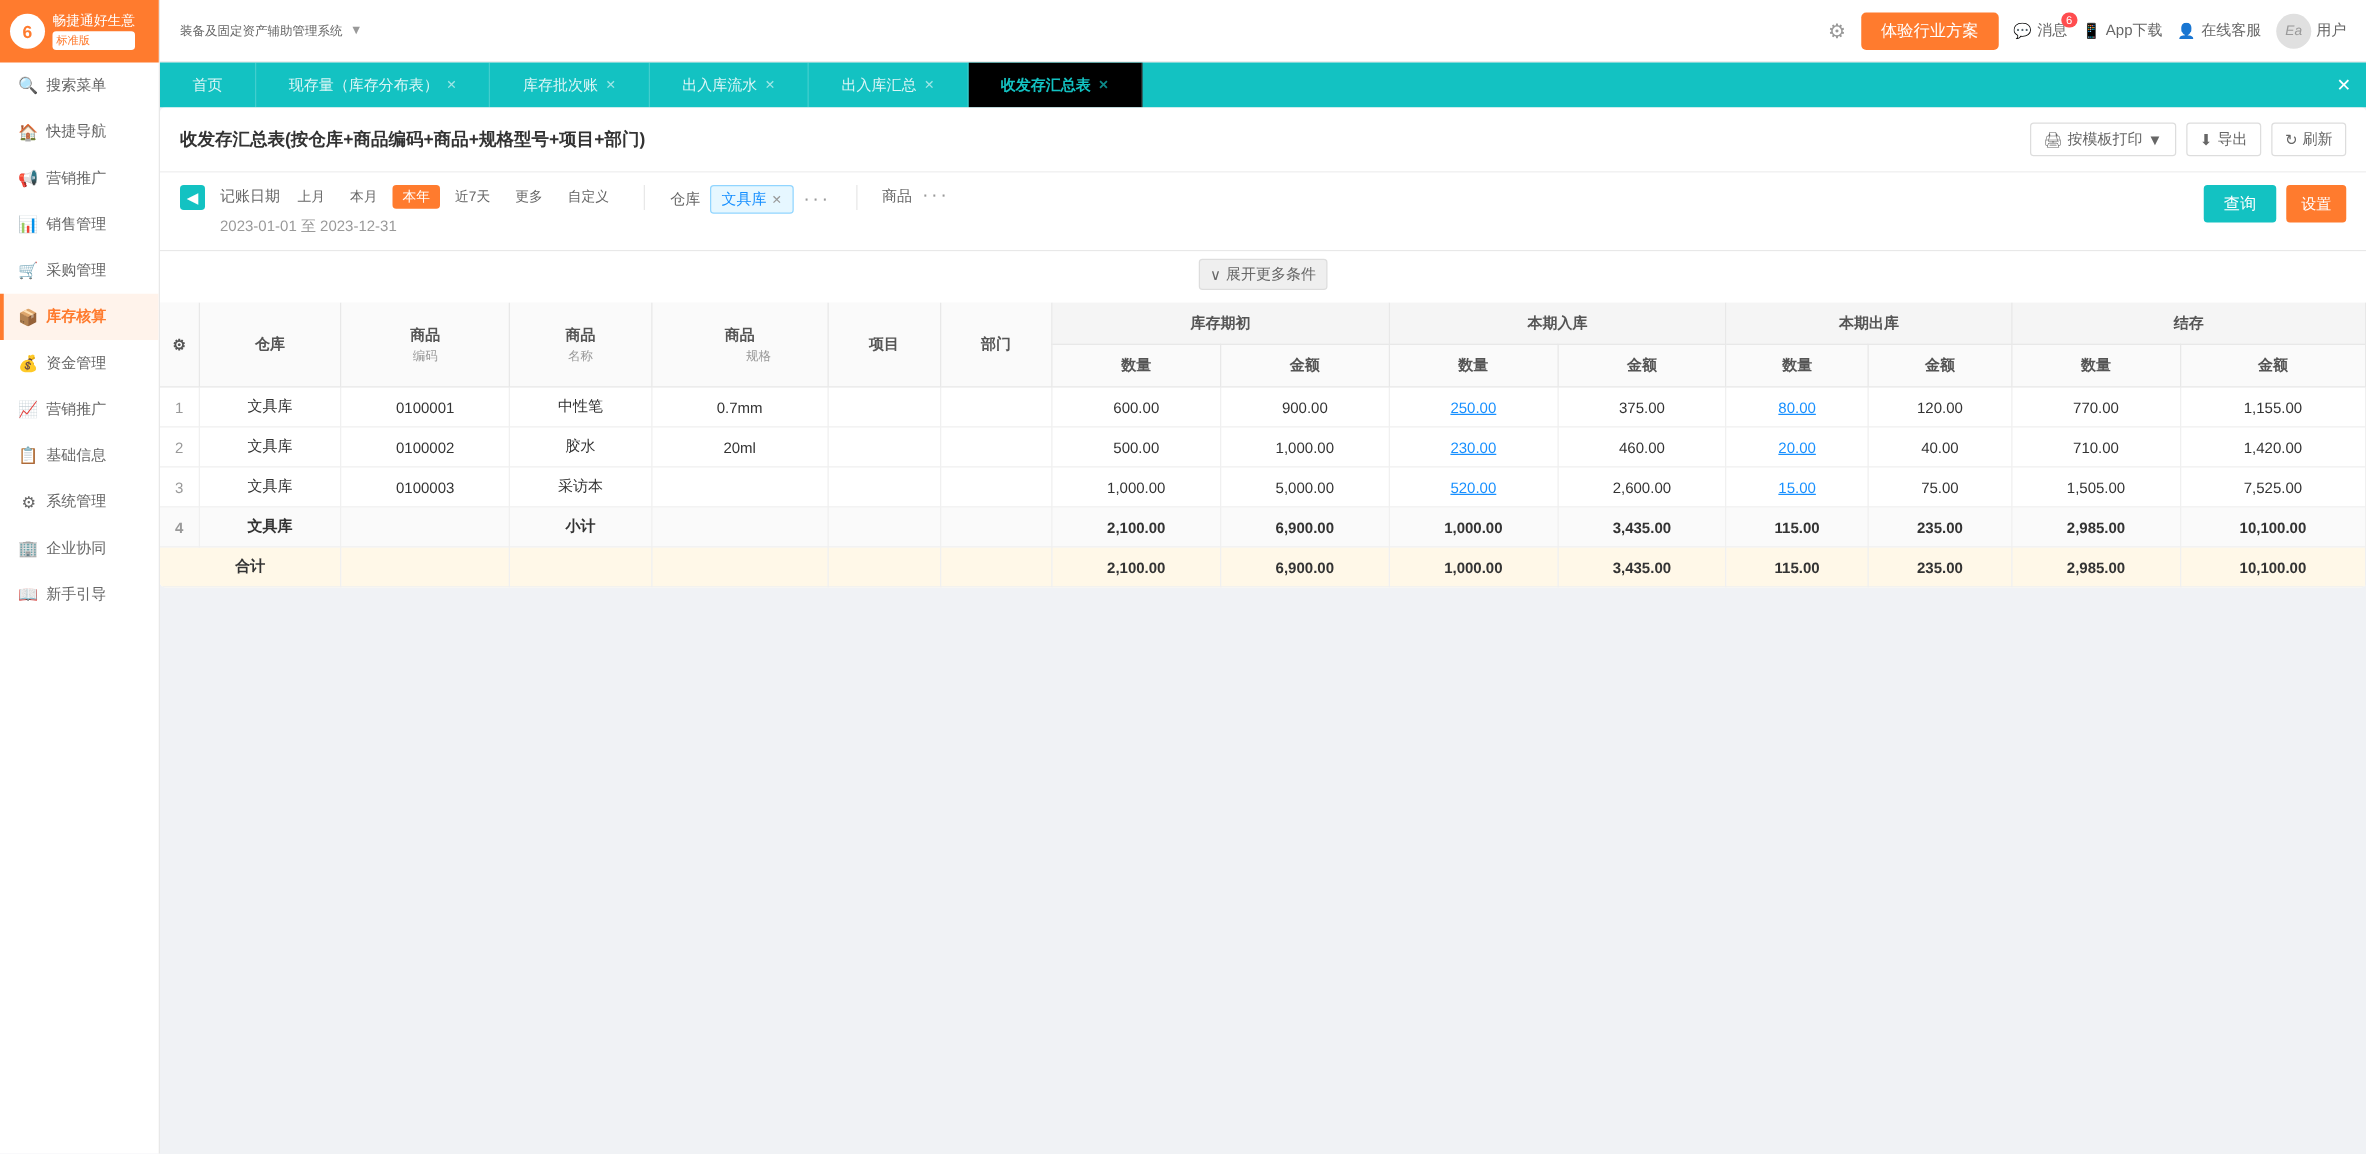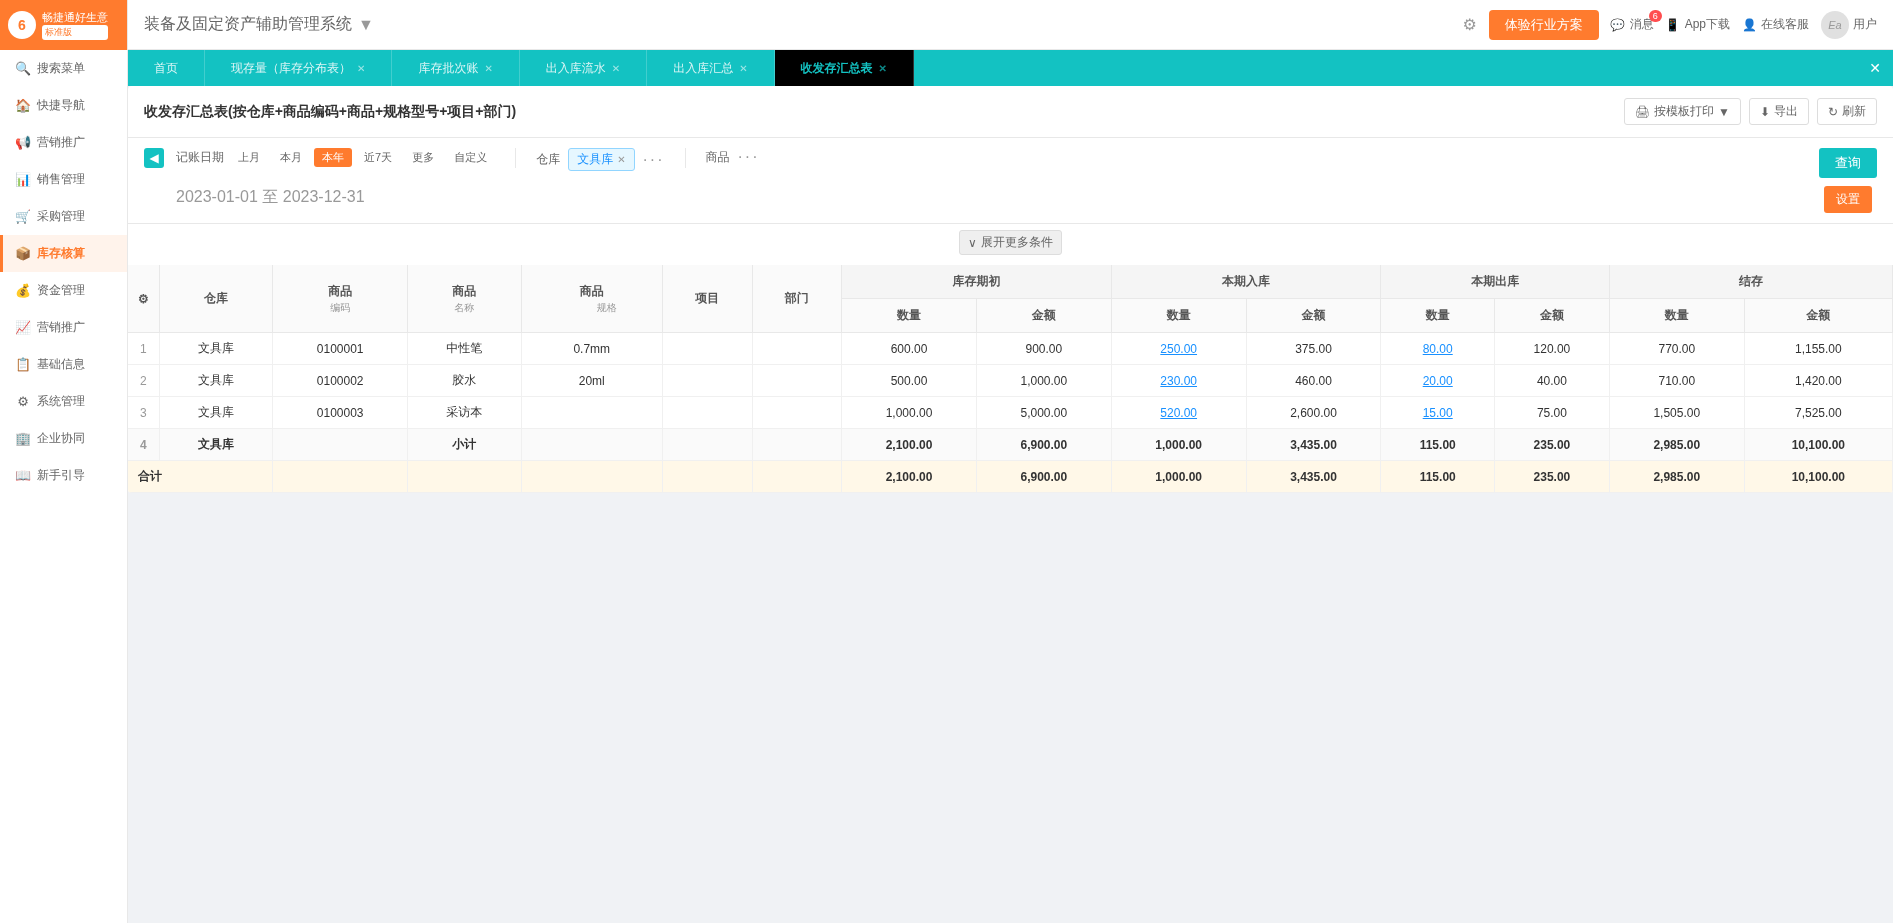--- a/index.html
+++ b/index.html
@@ -14,21 +14,21 @@
     .sidebar-nav { flex: 1; overflow-y: auto; }
     .sidebar-item { display: flex; align-items: center; gap: 6px; padding: 10px 12px; cursor: pointer; color: #666; font-size: 12px; border-left: 3px solid transparent; }
     .sidebar-item.active { background: #fff3eb; color: #ff7b2e; border-left-color: #ff7b2e; font-weight: bold; }
     .sidebar-item-icon { width: 16px; height: 16px; display: flex; align-items: center; justify-content: center; font-size: 13px; }
 
     
     .main { flex: 1; display: flex; flex-direction: column; overflow: hidden; }
 
     
     .top-header { height: 50px; background: #fff; border-bottom: 1px solid #e8e8e8; display: flex; align-items: center; padding: 0 16px; gap: 12px; }
-    .top-header-title { font-size: 16px; color: #666; flex: 1; display: flex; align-items: center; gap: 6px; }
+    .top-header-title { font-size: 10px; color: #666; flex: 1; display: flex; align-items: center; gap: 6px; }
     .top-header-gear { color: #999; font-size: 16px; cursor: pointer; }
     .experience-btn { background: #ff7b2e; color: #fff; border: none; padding: 6px 16px; border-radius: 4px; font-size: 13px; cursor: pointer; }
     .top-right { display: flex; align-items: center; gap: 12px; margin-left: auto; }
     .top-right-item { display: flex; align-items: center; gap: 4px; color: #666; font-size: 12px; cursor: pointer; position: relative; }
     .badge { background: #ff4d4f; color: #fff; border-radius: 10px; font-size: 9px; padding: 1px 4px; position: absolute; top: -6px; right: -8px; }
     .user-avatar { width: 28px; height: 28px; background: #e0e0e0; border-radius: 50%; display: flex; align-items: center; justify-content: center; font-size: 11px; color: #999; font-style: italic; }
 
     
     .tab-bar { height: 36px; background: #13c2c2; display: flex; align-items: stretch; padding: 0; overflow-x: auto; flex-shrink: 0; }
     .tab { display: flex; align-items: center; padding: 0 26px; gap: 6px; font-size: 12px; color: rgba(255,255,255,0.85); cursor: pointer; border-right: 1px solid rgba(255,255,255,0.2); white-space: nowrap; }
@@ -41,21 +41,21 @@
 
     
     .page-title-bar { background: #fff; padding: 12px 16px; border-radius: 4px 4px 0 0; border-bottom: 1px solid #e8e8e8; display: flex; align-items: center; justify-content: space-between; }
     .page-title { font-size: 14px; font-weight: bold; color: #333; }
     .page-actions { display: flex; gap: 8px; align-items: center; }
     .action-btn { display: flex; align-items: center; gap: 4px; padding: 4px 10px; border: 1px solid #ddd; border-radius: 3px; font-size: 12px; cursor: pointer; background: #fff; color: #666; }
     .filter-label { color: #666; font-size: 12px; }
     .date-buttons { display: flex; gap: 4px; align-items: center; }
     .date-btn { padding: 2px 8px; border: none; border-radius: 3px; font-size: 11px; cursor: pointer; background: transparent; color: #666; }
     .date-btn.active { background: #ff7b2e; color: #fff; border-radius: 3px; }
-    .date-range { font-size: 16px; color: #999; margin-top: 20px; }
+    .date-range { font-size: 12px; color: #999; margin-top: 6px; }
     .warehouse-tag { display: inline-flex; align-items: center; gap: 4px; background: #e6f7ff; border: 1px solid #91d5ff; border-radius: 3px; padding: 2px 8px; font-size: 12px; color: #1890ff; }
     .warehouse-tag-close { cursor: pointer; color: #999; font-size: 10px; }
     .filter-dots { color: #999; font-size: 16px; cursor: pointer; letter-spacing: 2px; }
     .expand-btn { display: flex; align-items: center; gap: 4px; color: #666; font-size: 12px; cursor: pointer; border: 1px solid #ddd; padding: 3px 8px; border-radius: 3px; }
     .settings-btn { background: #ff7b2e; color: #fff; border: none; padding: 5px 12px; border-radius: 3px; font-size: 12px; cursor: pointer; }
     .query-btn { background: #13c2c2; color: #fff; border: none; padding: 6px 16px; border-radius: 3px; font-size: 13px; cursor: pointer; }
 
     .filter-row2 { background: #fff; padding: 6px 16px 10px; display: flex; justify-content: center; align-items: center; }
 
     
@@ -245,21 +245,21 @@
               <span>文具库</span>
               <span class="warehouse-tag-close">✕</span>
             </div>
             <span class="filter-dots">···</span>
           </div>
           <div class="col-sep"></div>
           <div style="display:flex; align-items:center; gap:8px;">
             <span class="filter-label">商品</span>
             <span class="filter-dots">···</span>
           </div>
-          <div style="margin-left:auto; display:flex; gap:8px; align-items:center;flex-direction:column;">
+          <div style="margin-left:auto; display:flex; gap:8px; ">
             <button class="query-btn">查询</button>
             <button class="settings-btn">设置</button>
           </div>
         </div>
       </div>
     </div>
     <div class="filter-row2">
       <button class="expand-btn">
         <span>∨</span>
         <span>展开更多条件</span>
@@ -358,21 +358,21 @@
     <td>1,000.00</td>
     <td>3,435.00</td>
     <td>115.00</td>
     <td>235.00</td>
     <td>2,985.00</td>
     <td>10,100.00</td>
   </tr>
           </tbody>
         <tfoot>
           <tr style="background:#fff8e8; font-weight:bold;">
-            <td colspan="2" style="text-align:left; font-weight:bold;">合计</td>
+            <td colspan="2" style="text-align:center; font-weight:bold;">合计</td>
             <td></td>
             <td></td>
             <td></td>
             <td></td>
             <td></td>
             <td>2,100.00</td>
             <td>6,900.00</td>
             <td>1,000.00</td>
             <td>3,435.00</td>
             <td>115.00</td>

